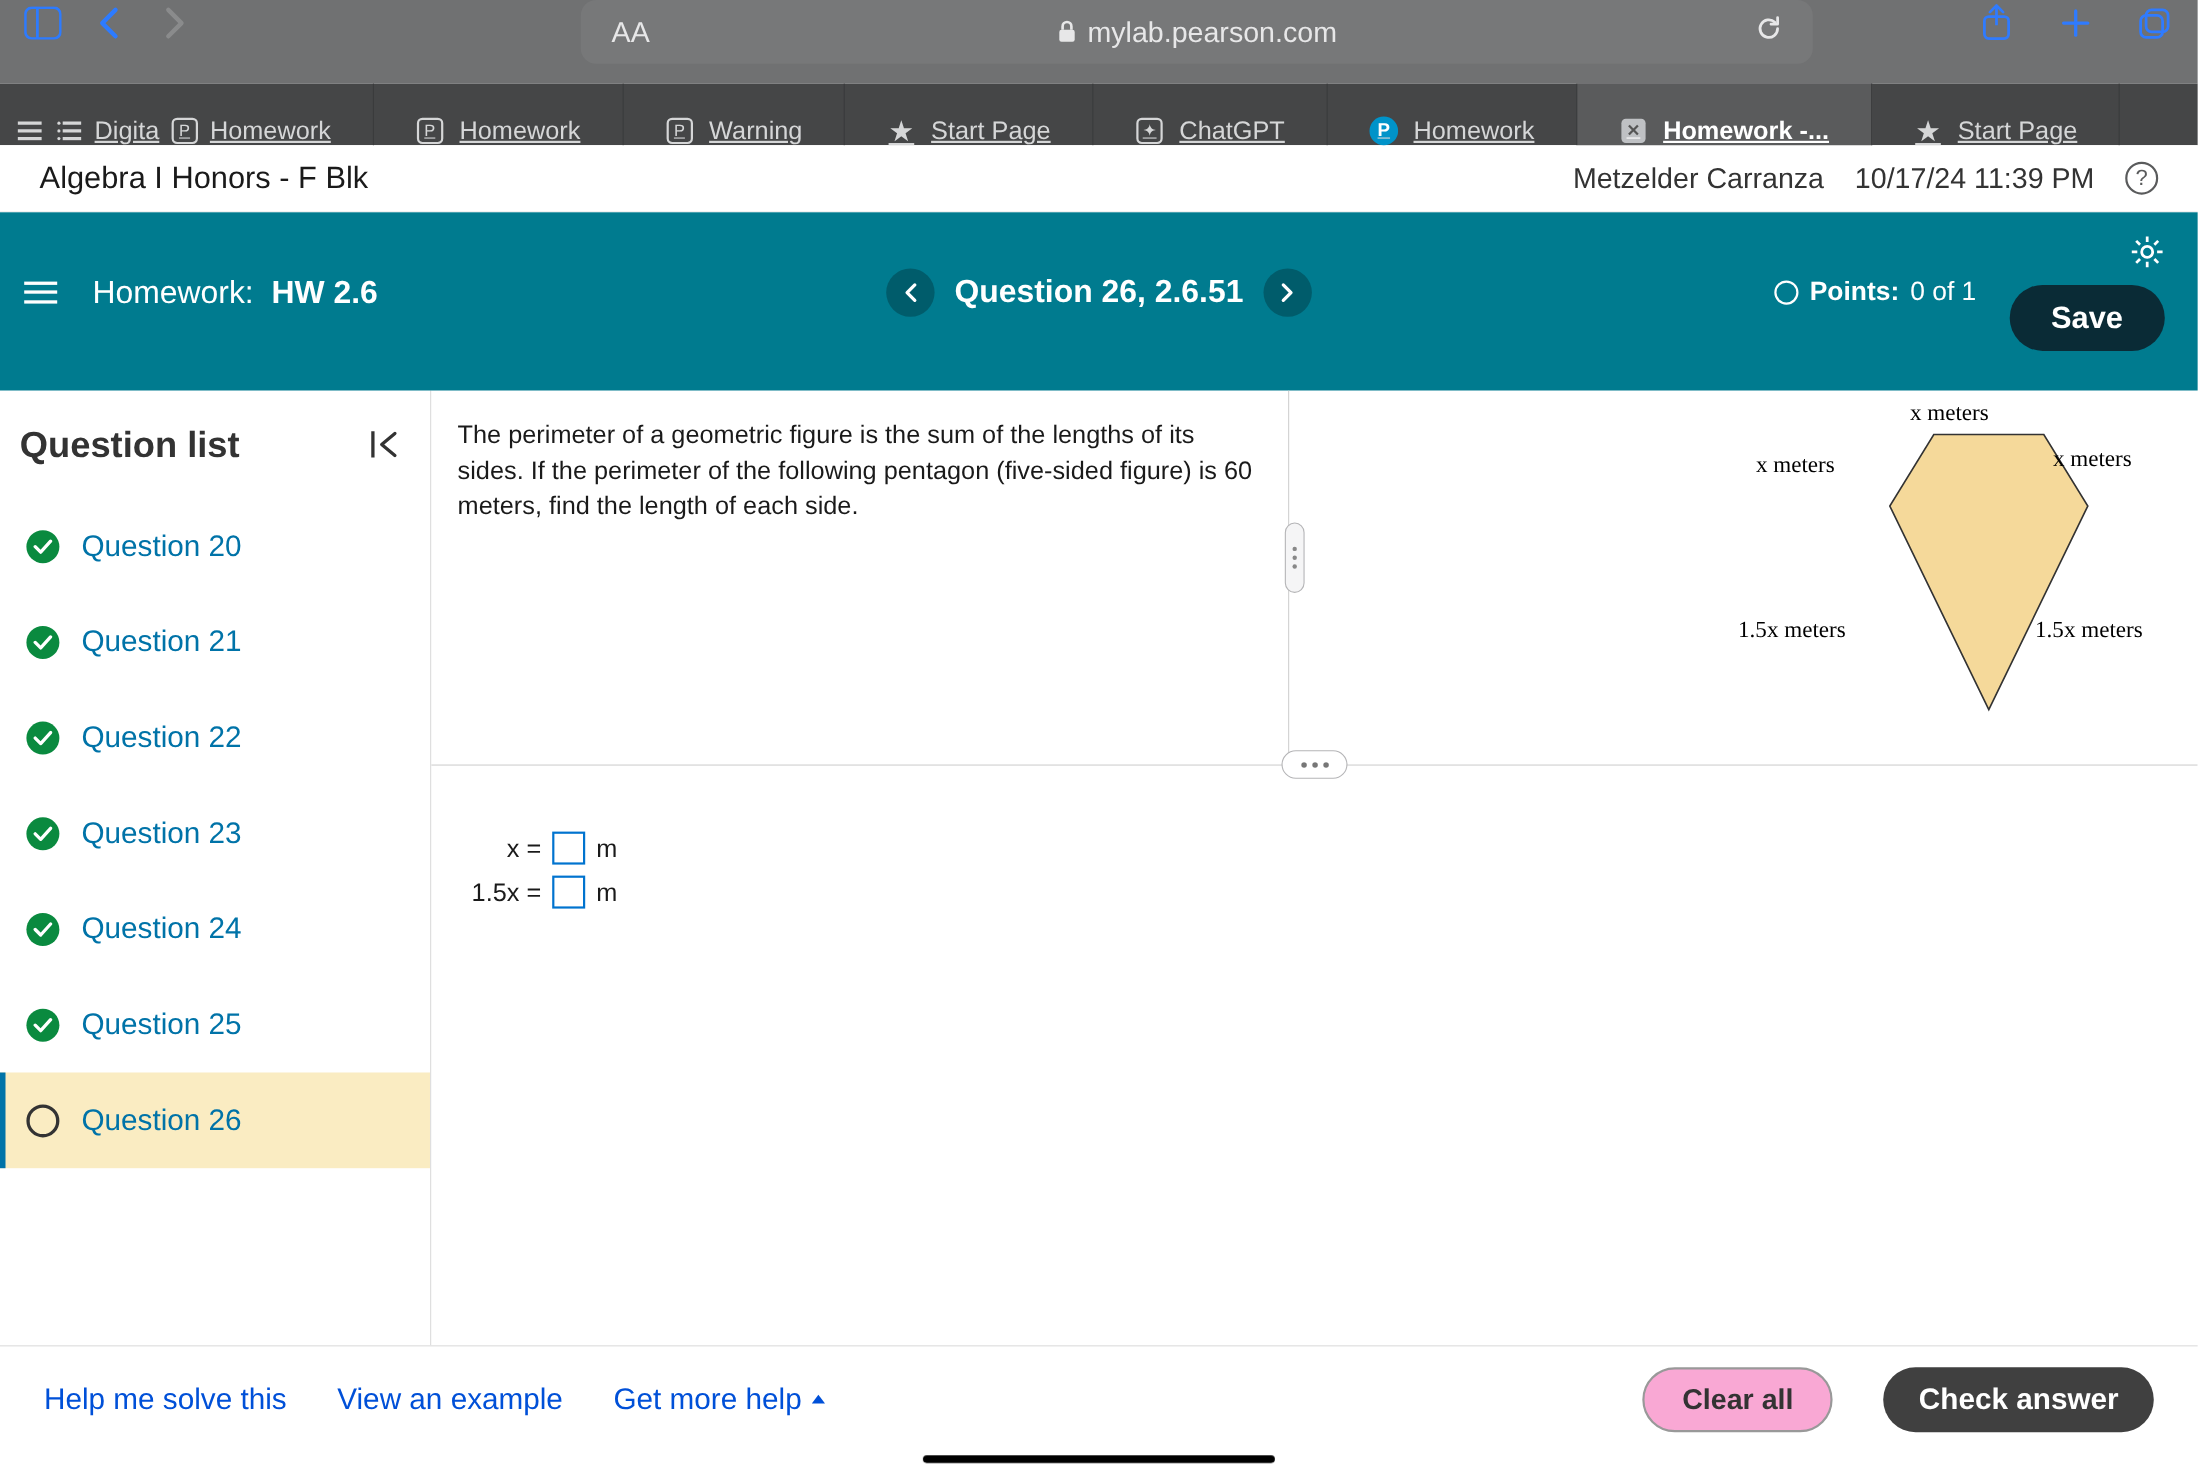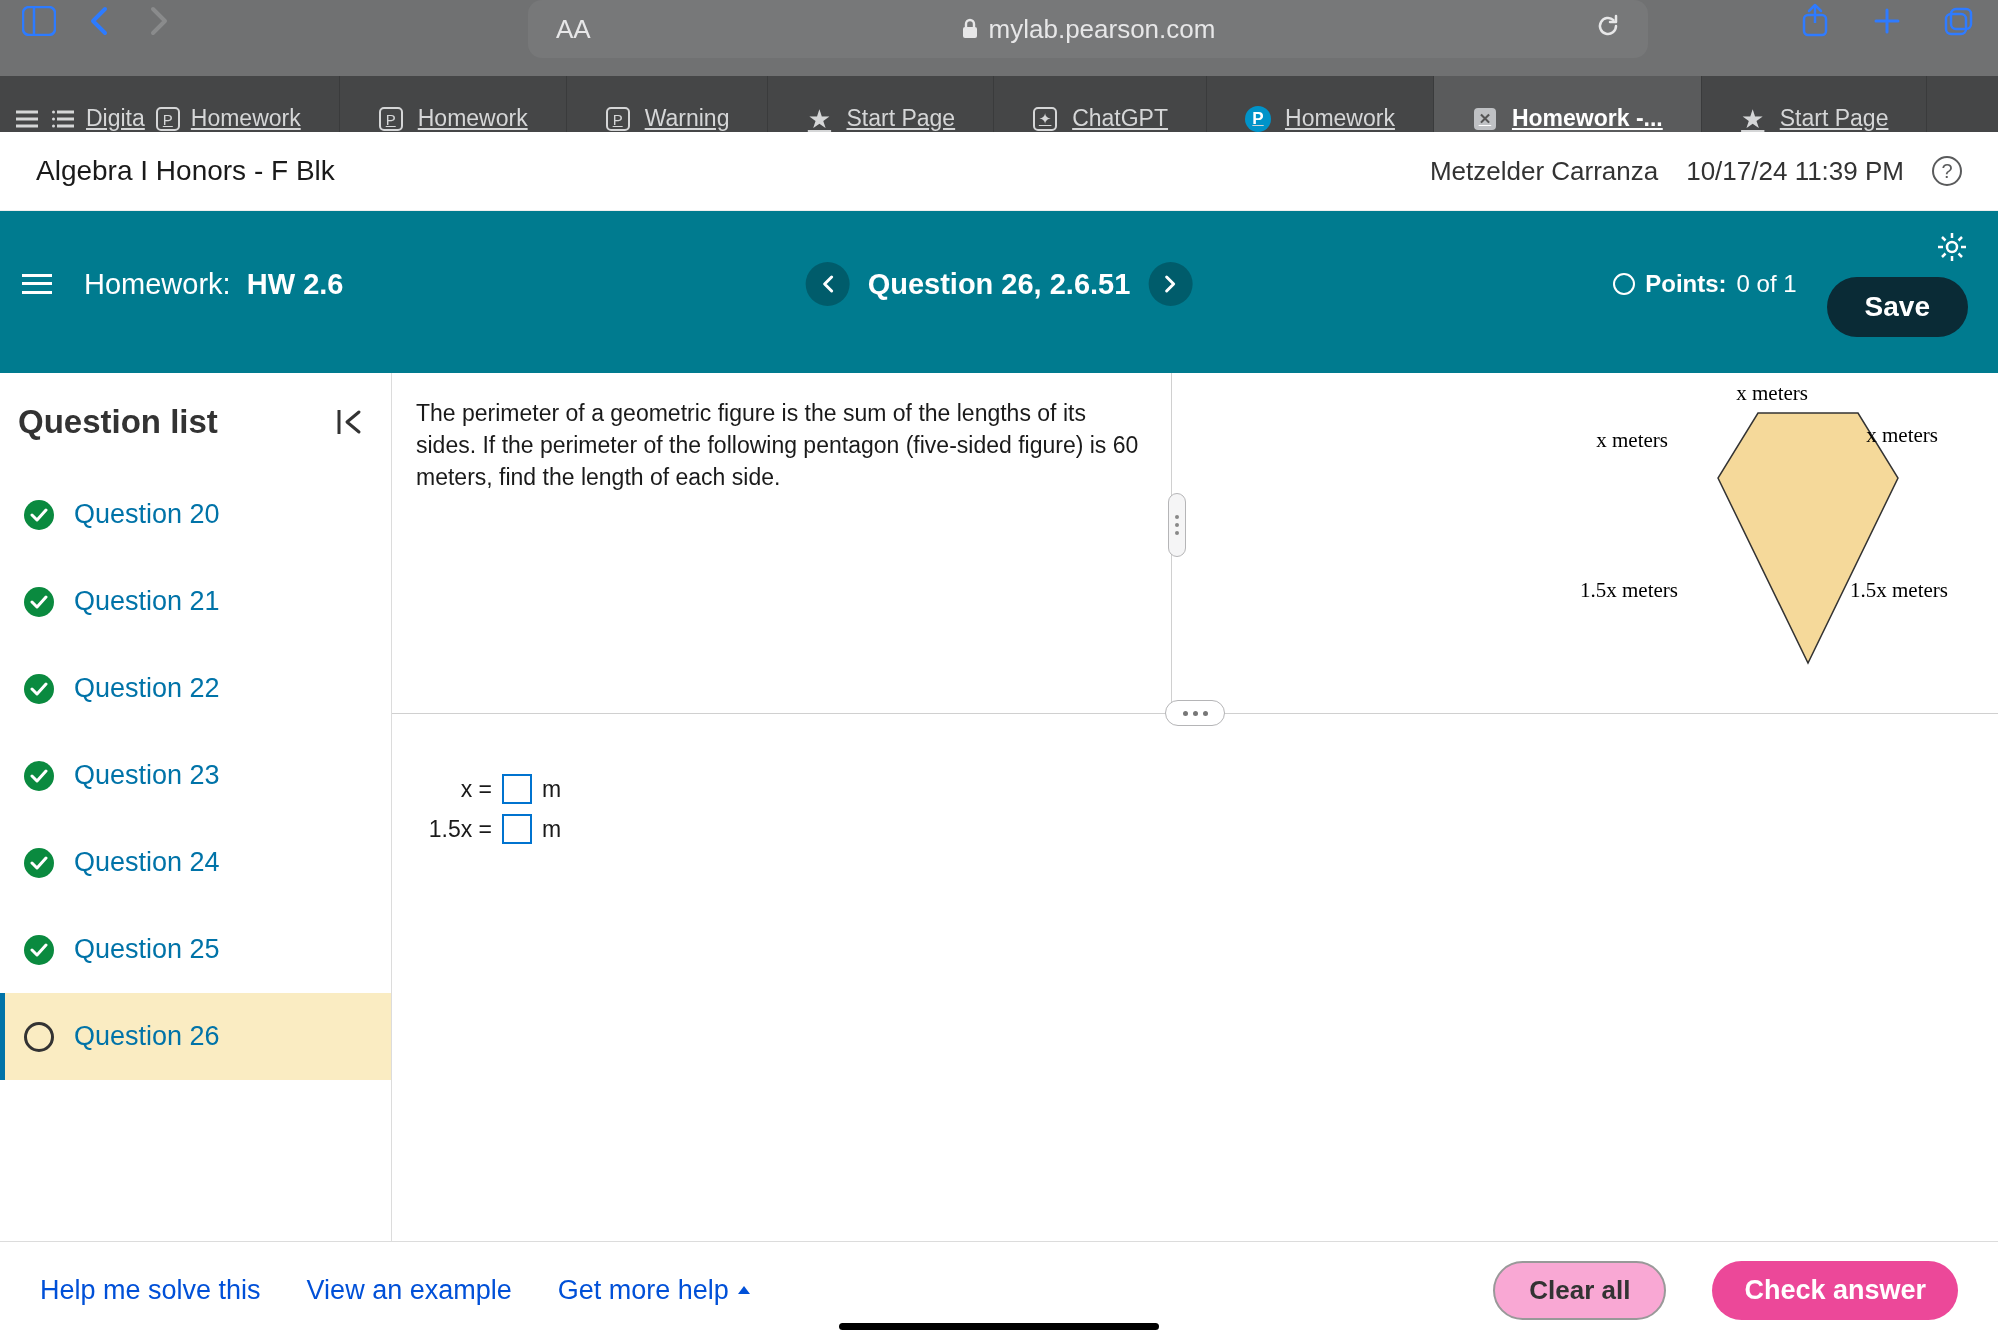--- a/index.html
+++ b/index.html
@@ -20,21 +20,21 @@
     .tab { display:flex; align-items:flex-end; gap:14px; padding:0 38px; border-right:1px solid #3a3b3c; cursor:pointer; white-space:nowrap;text-decoration:underline; }
     .tab.first-cluster { padding-left:14px; gap:10px; }
     .tab.active { background:#5a5b5c; color:#fff; }
     .tab .tab-ico { width:26px; height:26px; display:flex; align-items:center; justify-content:center; }
     .tab .sq { width:24px; height:24px; border:2px solid currentColor; border-radius:5px; display:flex; align-items:center; justify-content:center; font-size:15px; }
     .tab .star { font-size:26px; }
     .tab .circ { width:26px; height:26px; border-radius:50%; background:#0093c9; color:#fff; display:flex; align-items:center; justify-content:center; font-size:17px; font-weight:bold; }
     .tab .xbox { width:22px; height:22px; background:#bfc1c4; color:#555; border-radius:4px; display:flex; align-items:center; justify-content:center; font-size:15px; font-weight:bold; }
 
     
-    .course-header { height:79px; background:#fff; display:flex; align-items:center; padding:0 36px; color:#1a1a1a; font-size:28px; border-bottom:1px solid #eee; }
+    .course-header { height:61px; background:#fff; display:flex; align-items:center; padding:0 36px; color:#1a1a1a; font-size:28px; border-bottom:1px solid #eee; }
     .course-header .right { margin-left:auto; display:flex; align-items:center; gap:28px; color:#333; font-size:26px; }
     .course-header .help-circ { width:30px; height:30px; border:2px solid #5a5b5c; border-radius:50%; display:flex; align-items:center; justify-content:center; font-size:20px; color:#5a5b5c; cursor:pointer; }
 
     
     .banner { height:162px; background:#007b8f; color:#fff; display:flex; align-items:center; padding:0 30px 16px 22px; position:relative; }
     .banner .menu-icon { width:38px; height:38px; display:flex; flex-direction:column; justify-content:space-around; cursor:pointer; padding:6px 0; }
     .banner .menu-icon div { height:3px; background:#fff; width:30px; }
     .banner .hw-label { margin-left:24px; font-size:29px; }
     .banner .hw-label b { font-weight:700; }
     .banner .center { position:absolute; left:50%; transform:translateX(-50%); display:flex; align-items:center; gap:18px; }
@@ -75,21 +75,21 @@
     .answer-row { display:flex; align-items:center; gap:10px; margin-bottom:10px; }
     .answer-row input { width:30px; height:30px; border:2px solid #0073cf; background:#fff; }
     .answer-row .lhs { display:inline-block; text-align:right; width:70px; }
 
     
     .footer { height:97px; border-top:1px solid #dcdcdc; display:flex; align-items:center; padding:0 40px; gap:46px; }
     .footer .link { color:#0050d8; font-size:27px; font-weight:400; cursor:pointer; }
     .footer .more { display:flex; align-items:center; gap:8px; }
     .footer .spacer { flex:1; }
     .footer .clear { border:2px solid #999; border-radius:40px; padding:12px 34px; font-size:26px; color:#333; font-weight:700; cursor:pointer; background:#f9a8d4; }
-    .footer .check { border:none; border-radius:40px; padding:14px 32px; font-size:27px; color:#fff; font-weight:700; cursor:pointer; background:#ec4899; }
+    .footer .check { border:none; border-radius:40px; padding:14px 32px; font-size:27px; color:#fff; font-weight:700; cursor:pointer; background:#404040; }
 
     .home-indicator { position:fixed; bottom:8px; left:50%; transform:translateX(-50%); width:320px; height:7px; background:#000; border-radius:4px; }
   </style>
 </head>
 <body>
 
 <div class="chrome">
   <div class="icon-btn">
     <svg width="34" height="30" viewBox="0 0 34 30">
         <rect x="1" y="1" width="32" height="28" rx="6" fill="none" stroke="#2d7bff" stroke-width="2.5"></rect>

